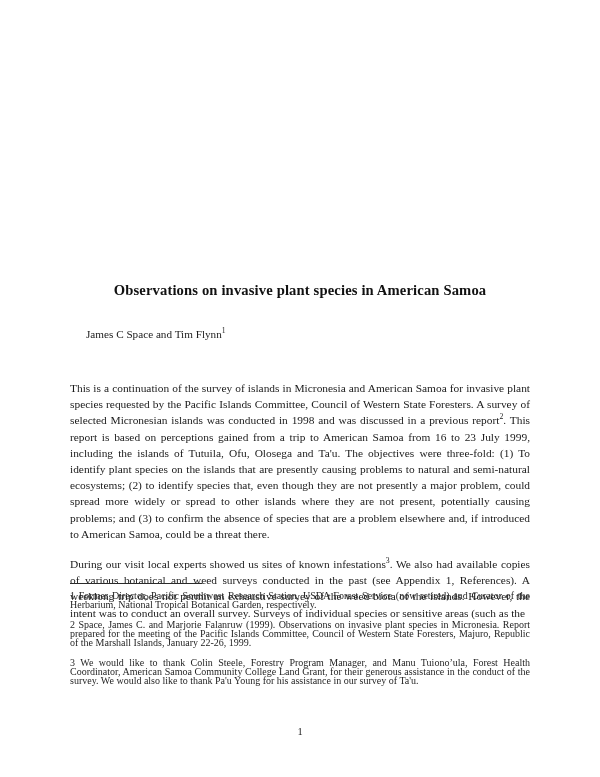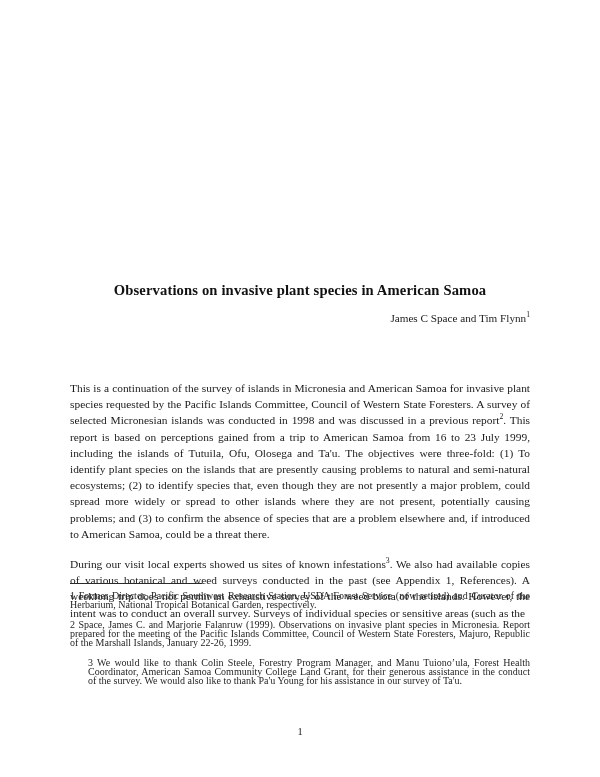--- a/index.html
+++ b/index.html
@@ -33,23 +33,23 @@
     font-weight: bold;
     text-align: center;
     letter-spacing: 0.01em;
     line-height: 1.25;
     color: #111111;
   }
   .title-block { position: absolute; top: 281px; left: 70px; width: 460px; }
 
   .byline-block { position: absolute; top: 312px; left: 70px; width: 460px; }
   .byline {
-    margin: 0;
+    margin: 16px;
     font-size: 11.2px;
-    text-align: right;
+    text-align: left;
     color: #1b1b1b;
   }
 
   .body-block { position: absolute; top: 356px; left: 70px; width: 460px; margin-top: 24px; }
 
   p.para {
     margin: 0 0 14px 0;
     font-size: 11.4px;
     line-height: 16.2px;
     text-align: justify;
@@ -79,21 +79,21 @@
     padding: 0;
   }
   p.footnote {
     margin: 0 0 11px 0;
     font-size: 10px;
     line-height: 9px;
     text-align: justify;
     text-justify: inter-word;
     color: #1f1f1f;
   }
-  p.footnote:last-child { margin-bottom: 0; margin-left: 18px; }
+  p.footnote:last-child { margin-bottom: 0; }
 
   .page-number-block {
     position: absolute;
     left: 0;
     top: 721px;
     width: 600px;
     text-align: center;
   }
   .page-number {
     font-size: 10.4px;

